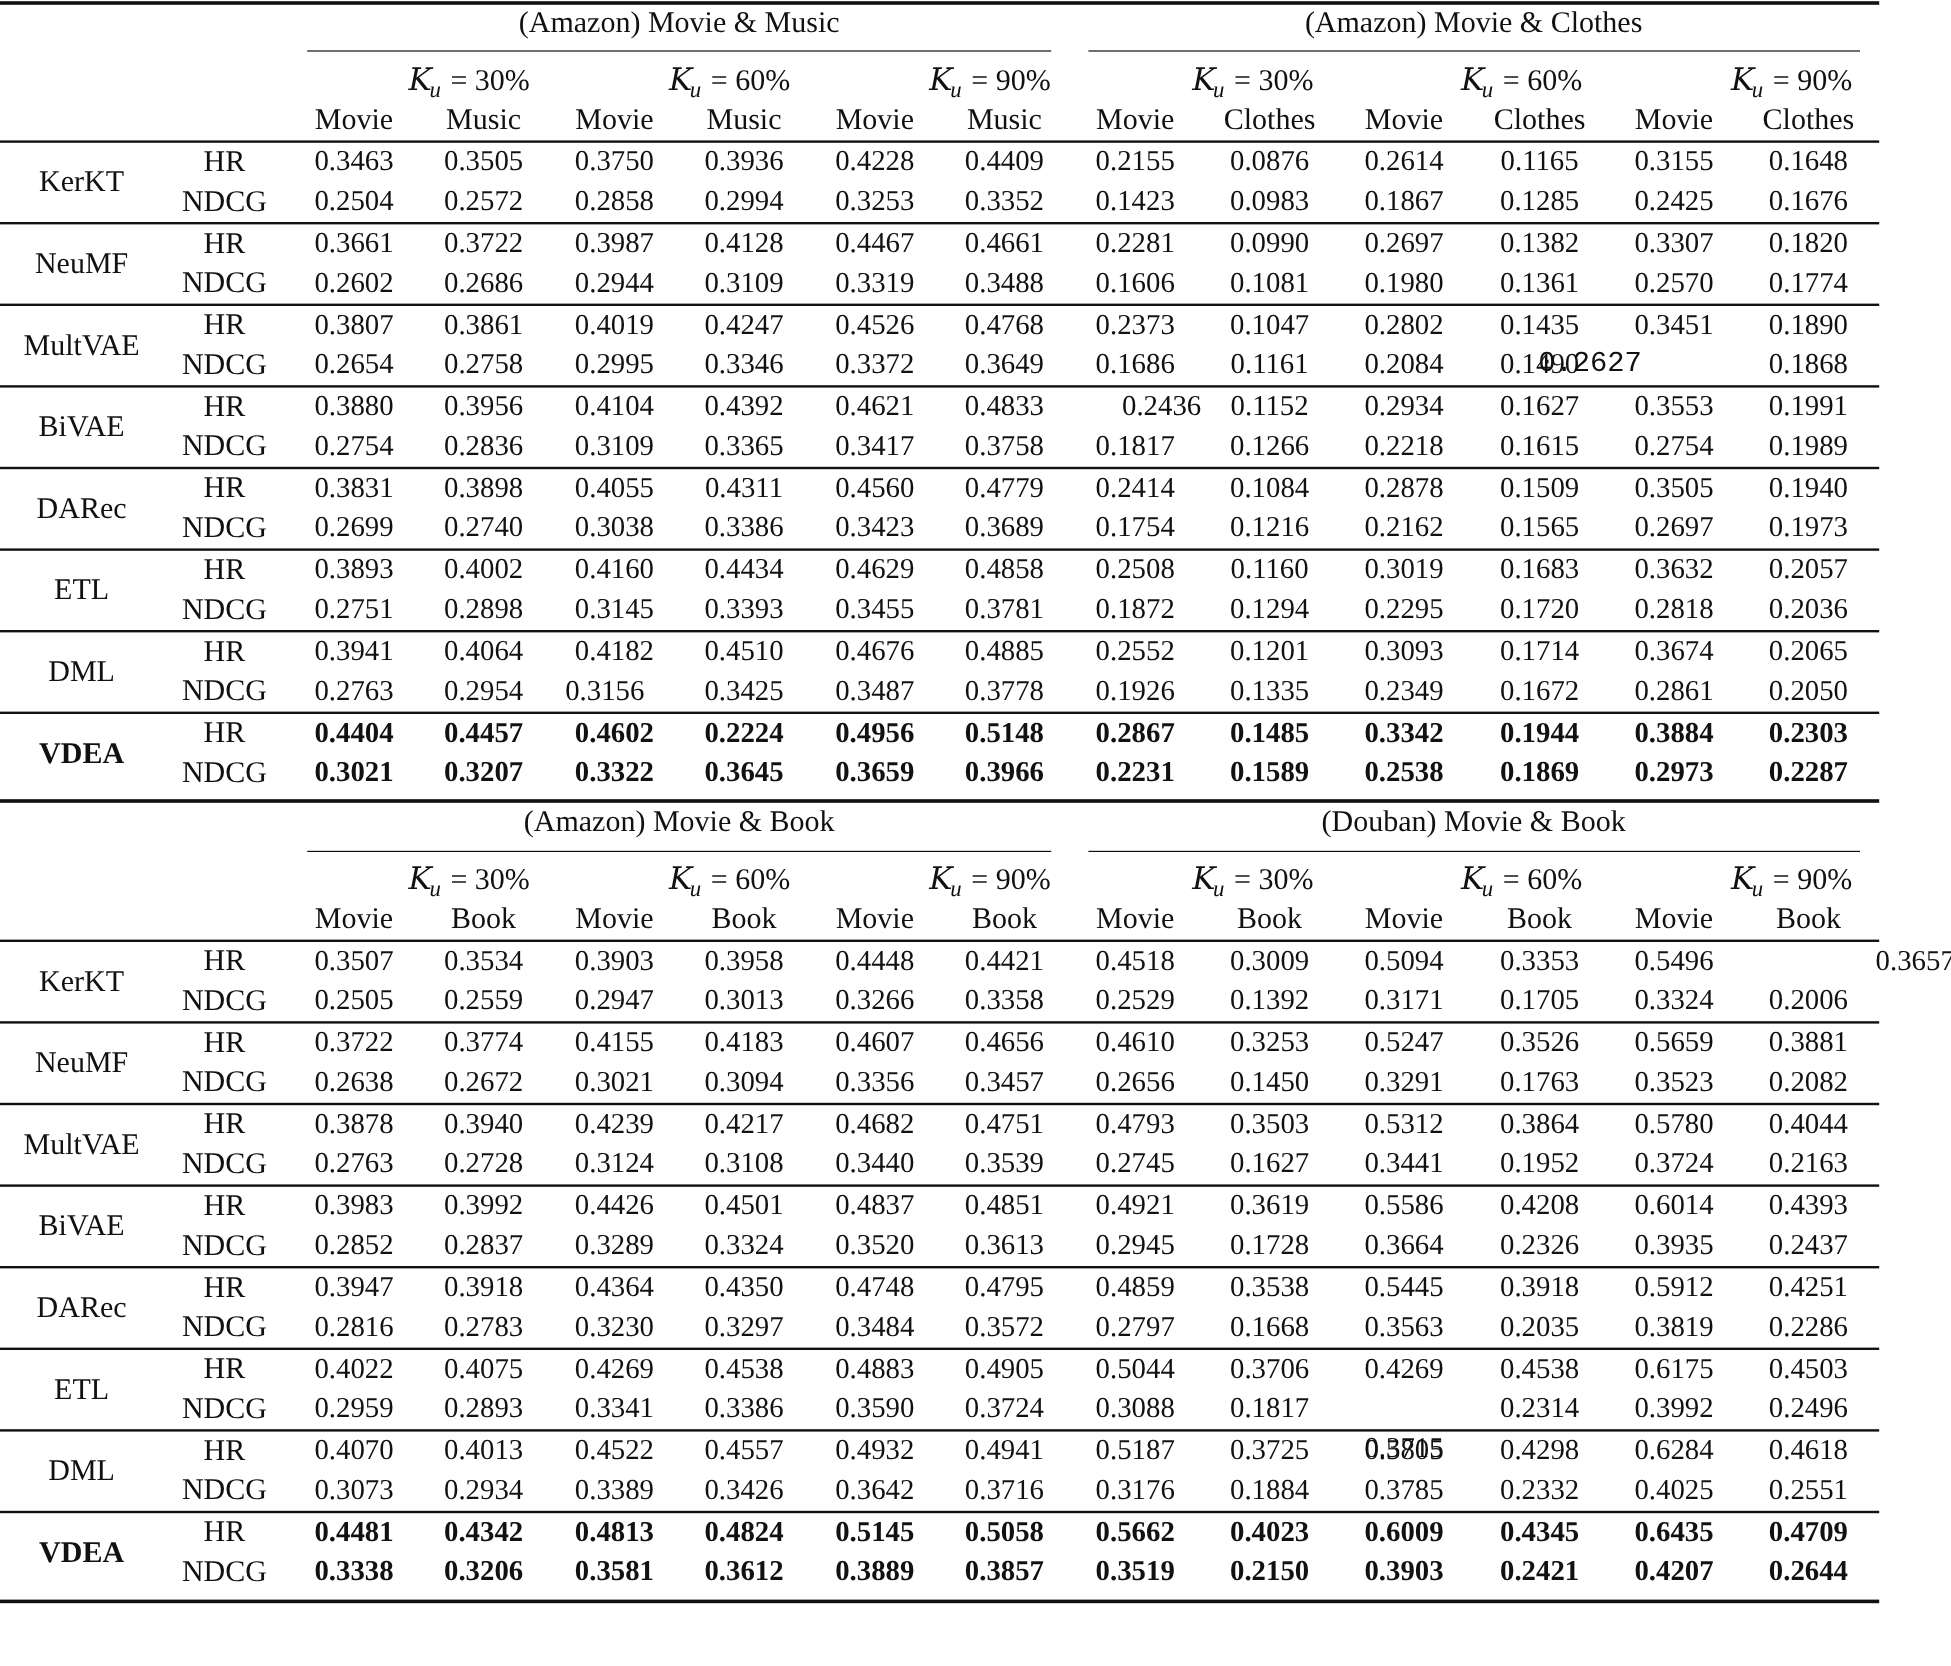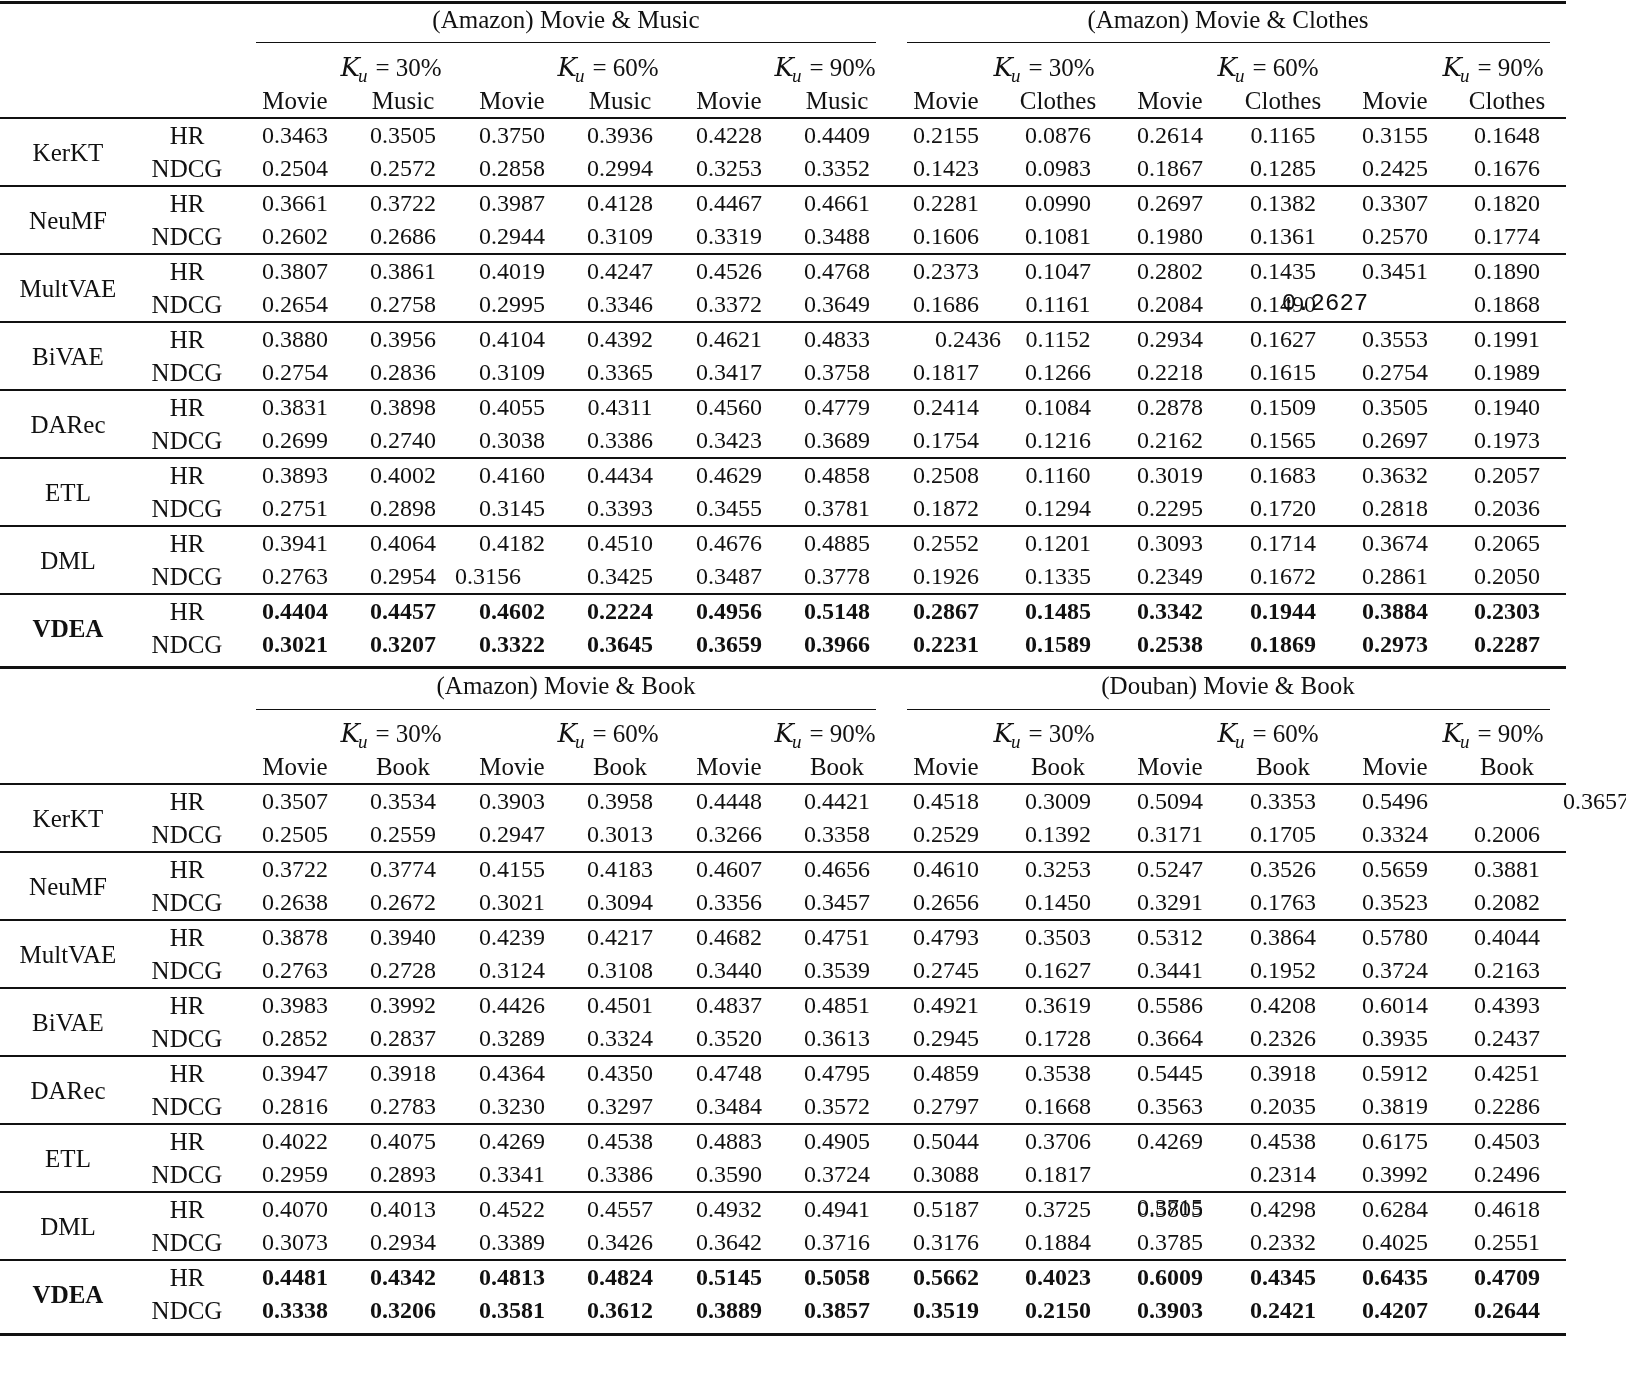--- a/index.html
+++ b/index.html
@@ -223,21 +223,21 @@
     <div class="txt num" style="left: 837px; top: 543px;">0.4885</div>
     <div class="txt num" style="left: 946px; top: 543px;">0.2552</div>
     <div class="txt num" style="left: 1058px; top: 543px;">0.1201</div>
     <div class="txt num" style="left: 1170px; top: 543px;">0.3093</div>
     <div class="txt num" style="left: 1283px; top: 543px;">0.1714</div>
     <div class="txt num" style="left: 1395px; top: 543px;">0.3674</div>
     <div class="txt num" style="left: 1507px; top: 543px;">0.2065</div>
     <div class="txt" style="left: 187px; top: 576px;">NDCG</div>
     <div class="txt num" style="left: 295px; top: 576px;">0.2763</div>
     <div class="txt num" style="left: 403px; top: 576px;">0.2954</div>
-    <div class="txt num" style="left: 488px; top: 576px;">0.3156</div>
+    <div class="txt num" style="left: 504px; top: 576px;">0.3156</div>
     <div class="txt num" style="left: 620px; top: 576px;">0.3425</div>
     <div class="txt num" style="left: 729px; top: 576px;">0.3487</div>
     <div class="txt num" style="left: 837px; top: 576px;">0.3778</div>
     <div class="txt num" style="left: 946px; top: 576px;">0.1926</div>
     <div class="txt num" style="left: 1058px; top: 576px;">0.1335</div>
     <div class="txt num" style="left: 1170px; top: 576px;">0.2349</div>
     <div class="txt num" style="left: 1283px; top: 576px;">0.1672</div>
     <div class="txt num" style="left: 1395px; top: 576px;">0.2861</div>
     <div class="txt num" style="left: 1507px; top: 576px;">0.2050</div>
     <div class="rule thin" style="top: 593px;"></div>

